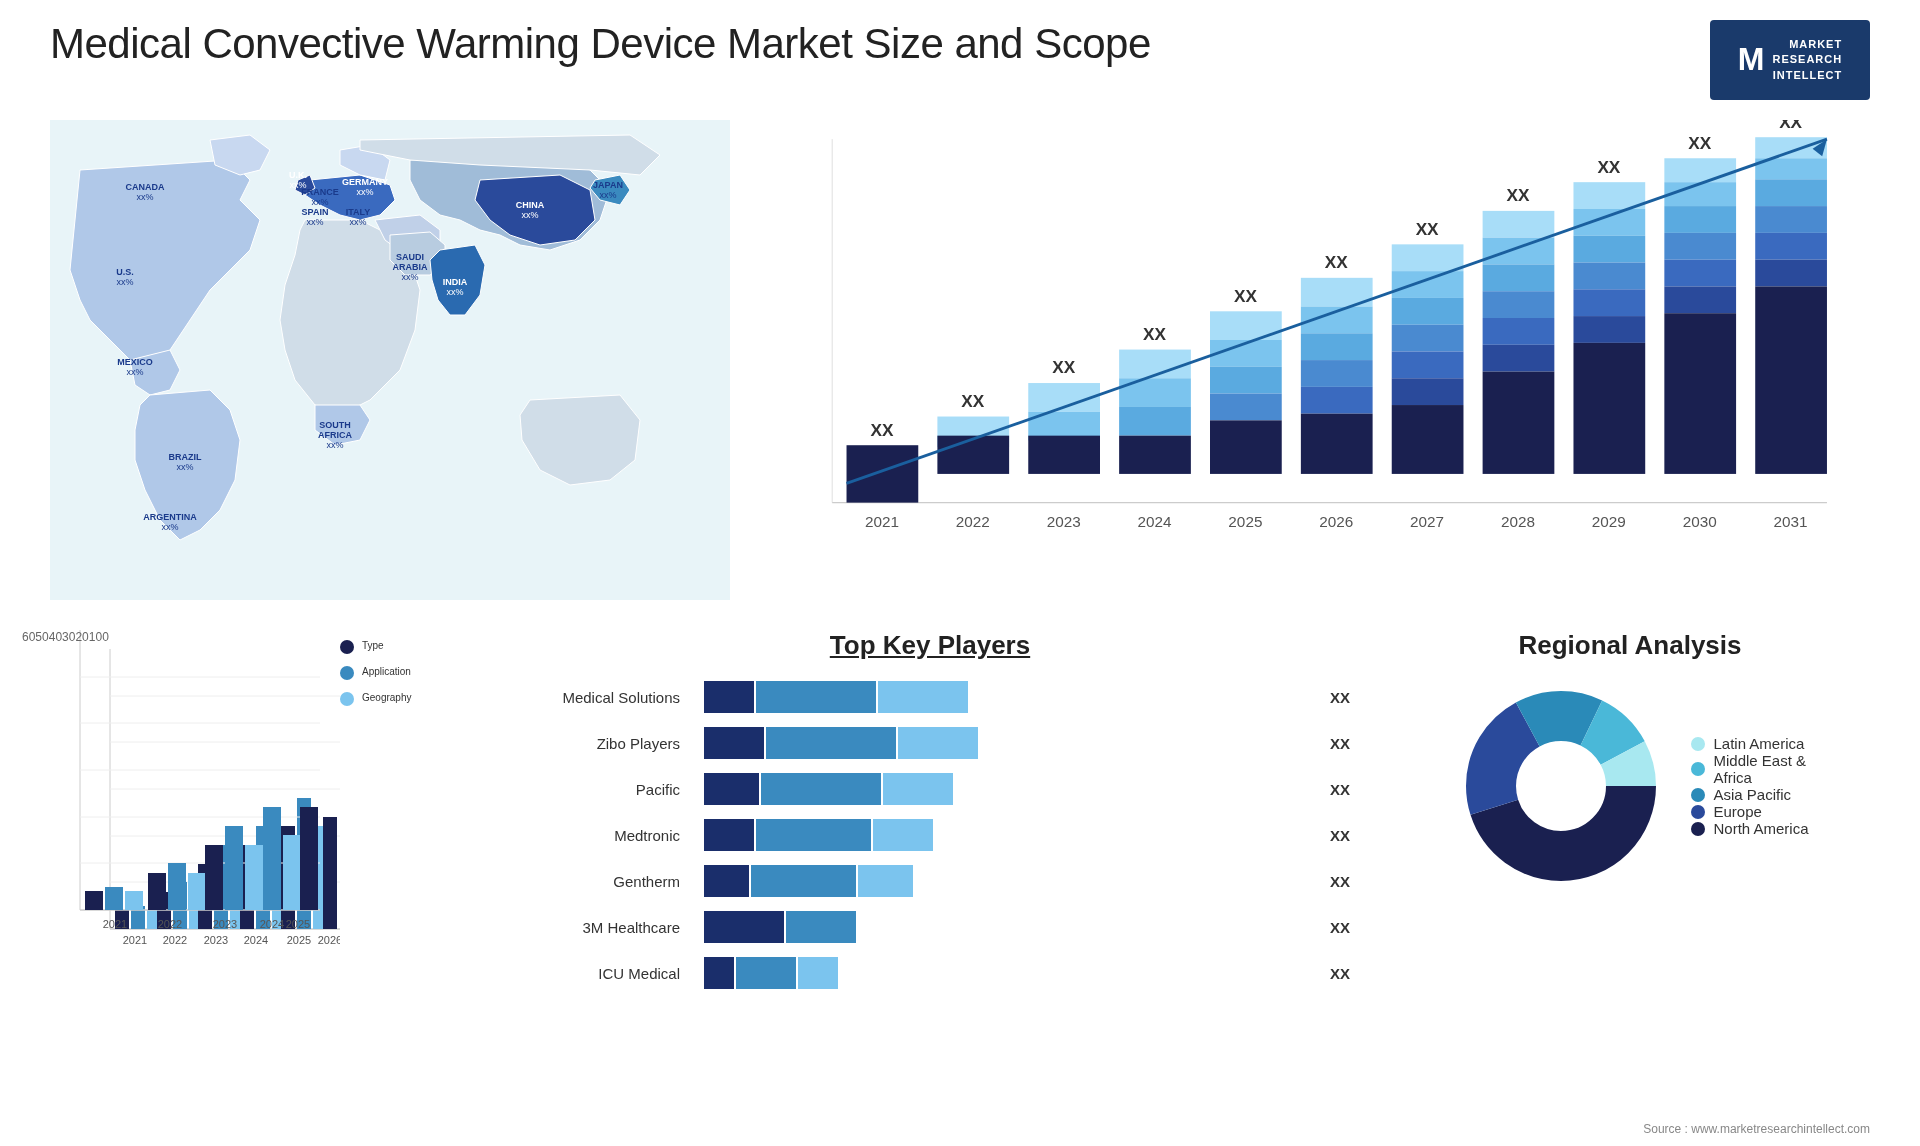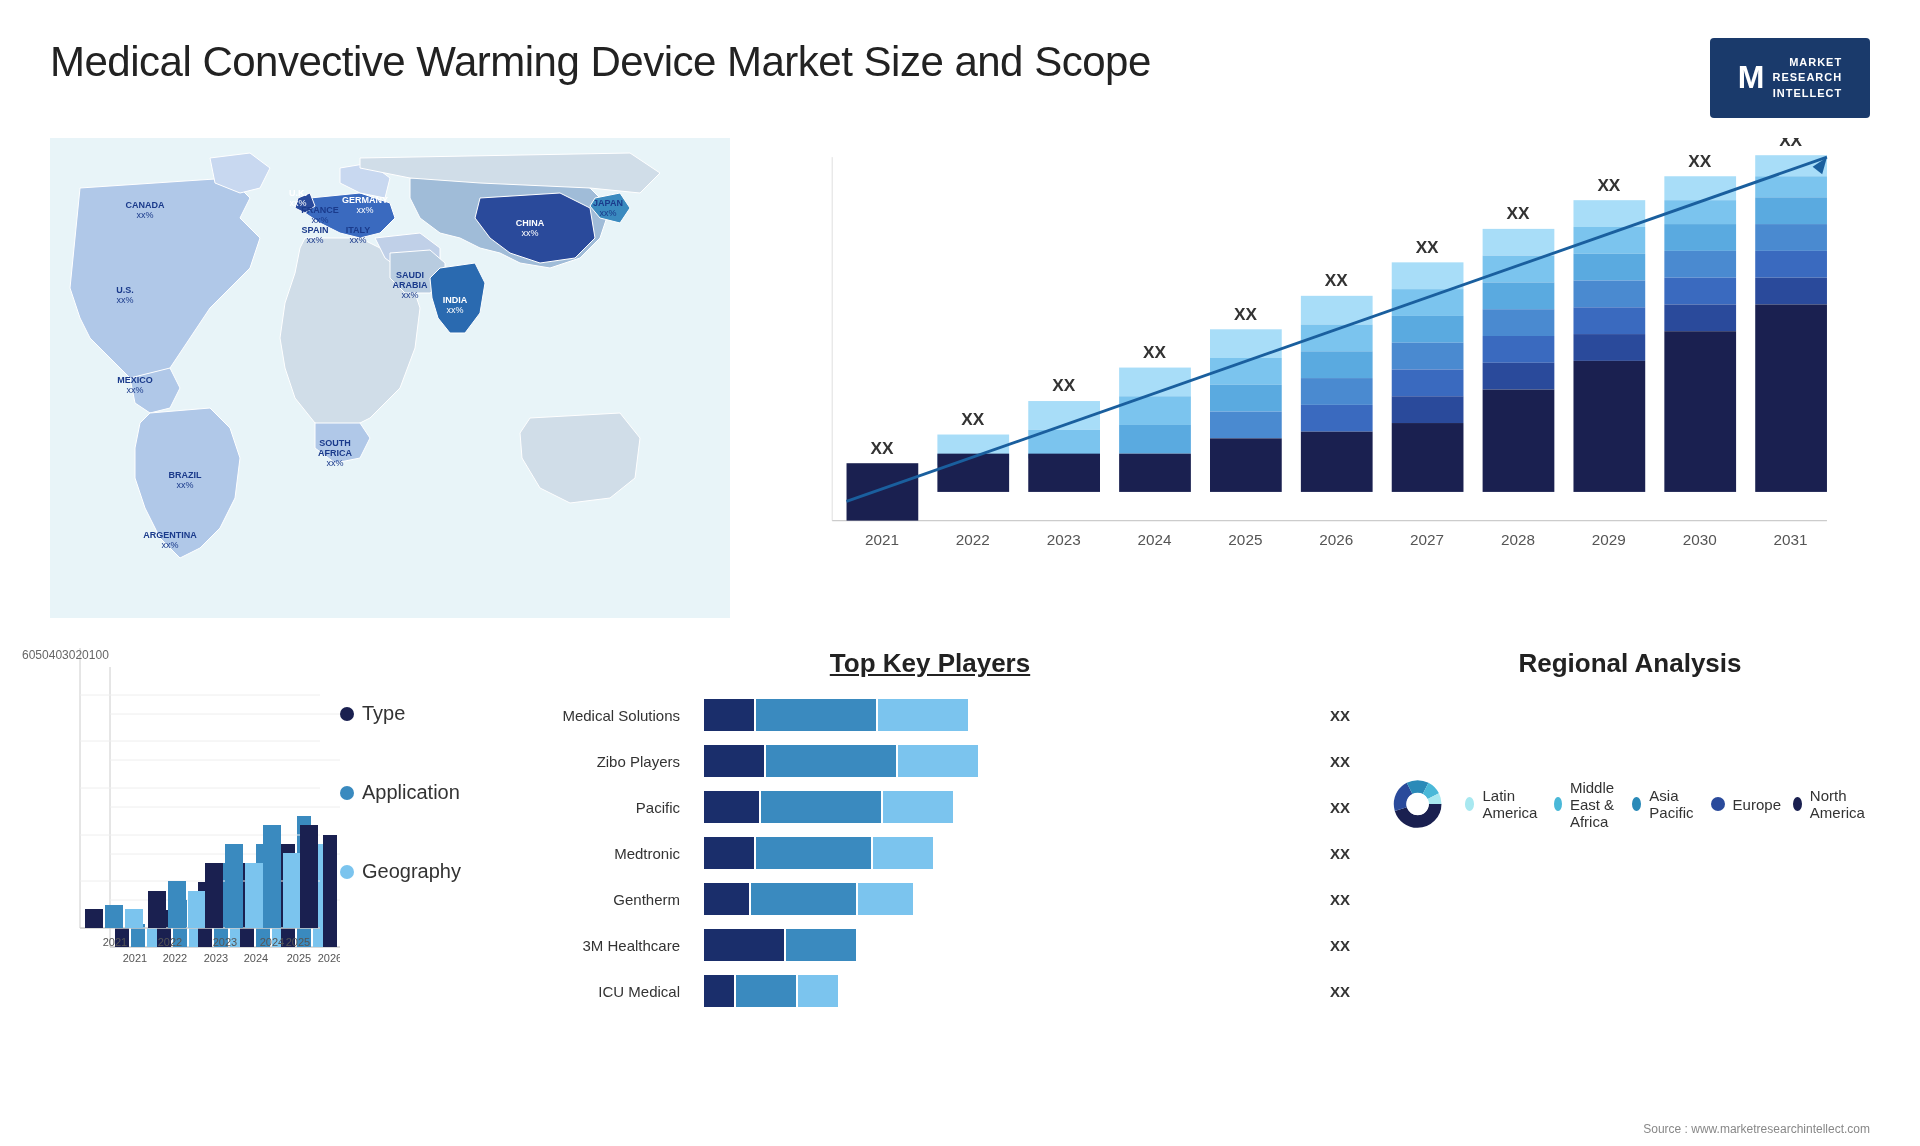--- a/index.html
+++ b/index.html
@@ -8,21 +8,21 @@
       height: 1146px;
       background: #ffffff;
       font-family: Arial, sans-serif;
       overflow: hidden;
       position: relative;
     }
 
     .page-container {
       width: 1920px;
       height: 1146px;
-      padding: 38px 50px;
+      padding: 20px 50px;
       position: relative;
     }
 
     
     .header {
       display: flex;
       justify-content: space-between;
       align-items: flex-start;
       margin-bottom: 20px;
     }
@@ -146,25 +146,23 @@
 
     .seg-legend {
       display: flex;
       flex-direction: column;
       gap: 12px;
       margin-top: 10px;
     }
 
     .legend-item {
       display: flex;
-      align-items: center;
       gap: 8px;
-      font-size: 20px;
+      font-size: 10px;
       color: #333;
-      margin-top: 44px;
     }
 
     .legend-dot {
       width: 14px;
       height: 14px;
       border-radius: 50%;
     }
 
     
     .player-row {
@@ -204,21 +202,21 @@
     
     .donut-container {
       display: flex;
       gap: 20px;
       align-items: center;
       justify-content: center;
     }
 
     .donut-legend {
       display: flex;
-      gap: 12px;
+      flex-direction: column;
     }
 
     .donut-legend-item {
       display: flex;
       align-items: center;
       gap: 8px;
       font-size: 15px;
       color: #333;
     }
 

